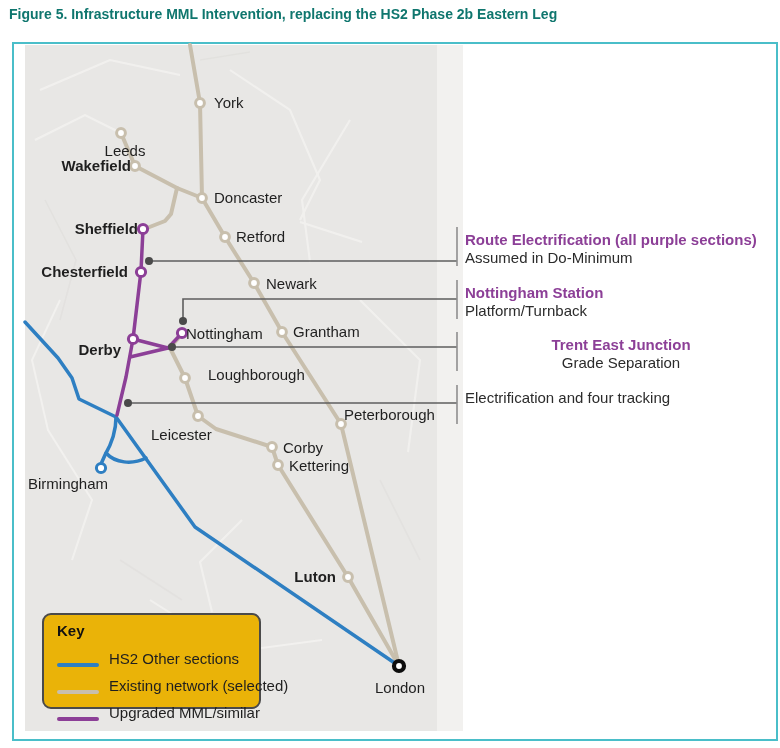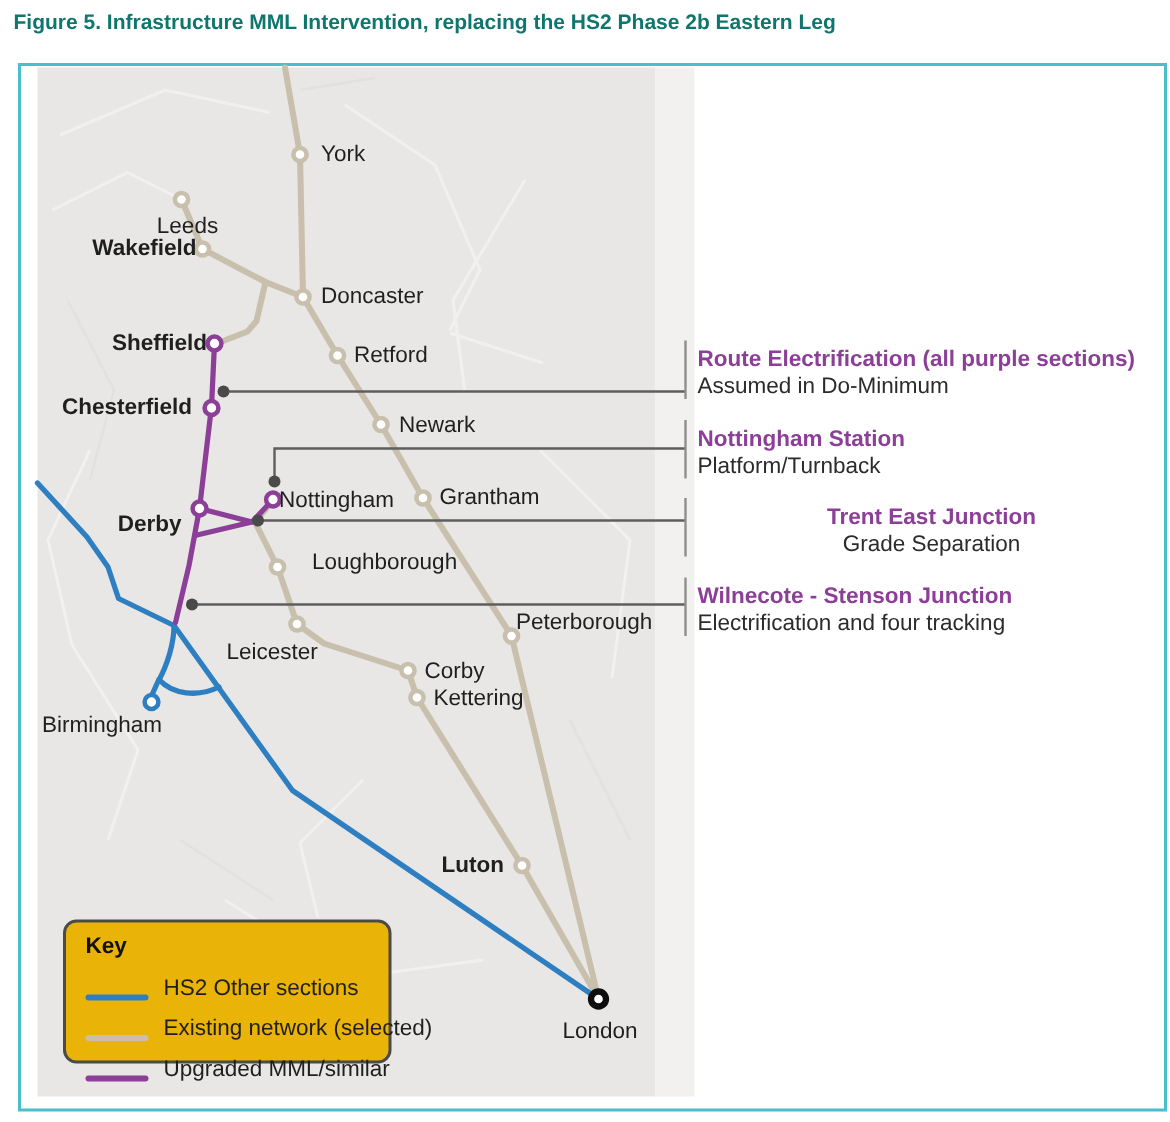--- a/index.html
+++ b/index.html
@@ -140,21 +140,20 @@
 </div>
 <div class="ann" style="top:284px;">
   <div class="t">Nottingham Station</div>
   <div class="s">Platform/Turnback</div>
 </div>
 <div class="ann" style="top:336px;text-align:center;">
   <div class="t">Trent East Junction</div>
   <div class="s">Grade Separation</div>
 </div>
 <div class="ann" style="top:389px;">
-  <div class="t">Wilnecote - Stenson Junction</div>
   <div class="s">Electrification and four tracking</div>
 </div>
 
 <div class="keybox">
   <div class="key-title">Key</div>
   <div class="key-row">
     <span class="swatch sw-blue"></span>
     <span class="key-label">HS2 Other sections</span>
   </div>
   <div class="key-row">

